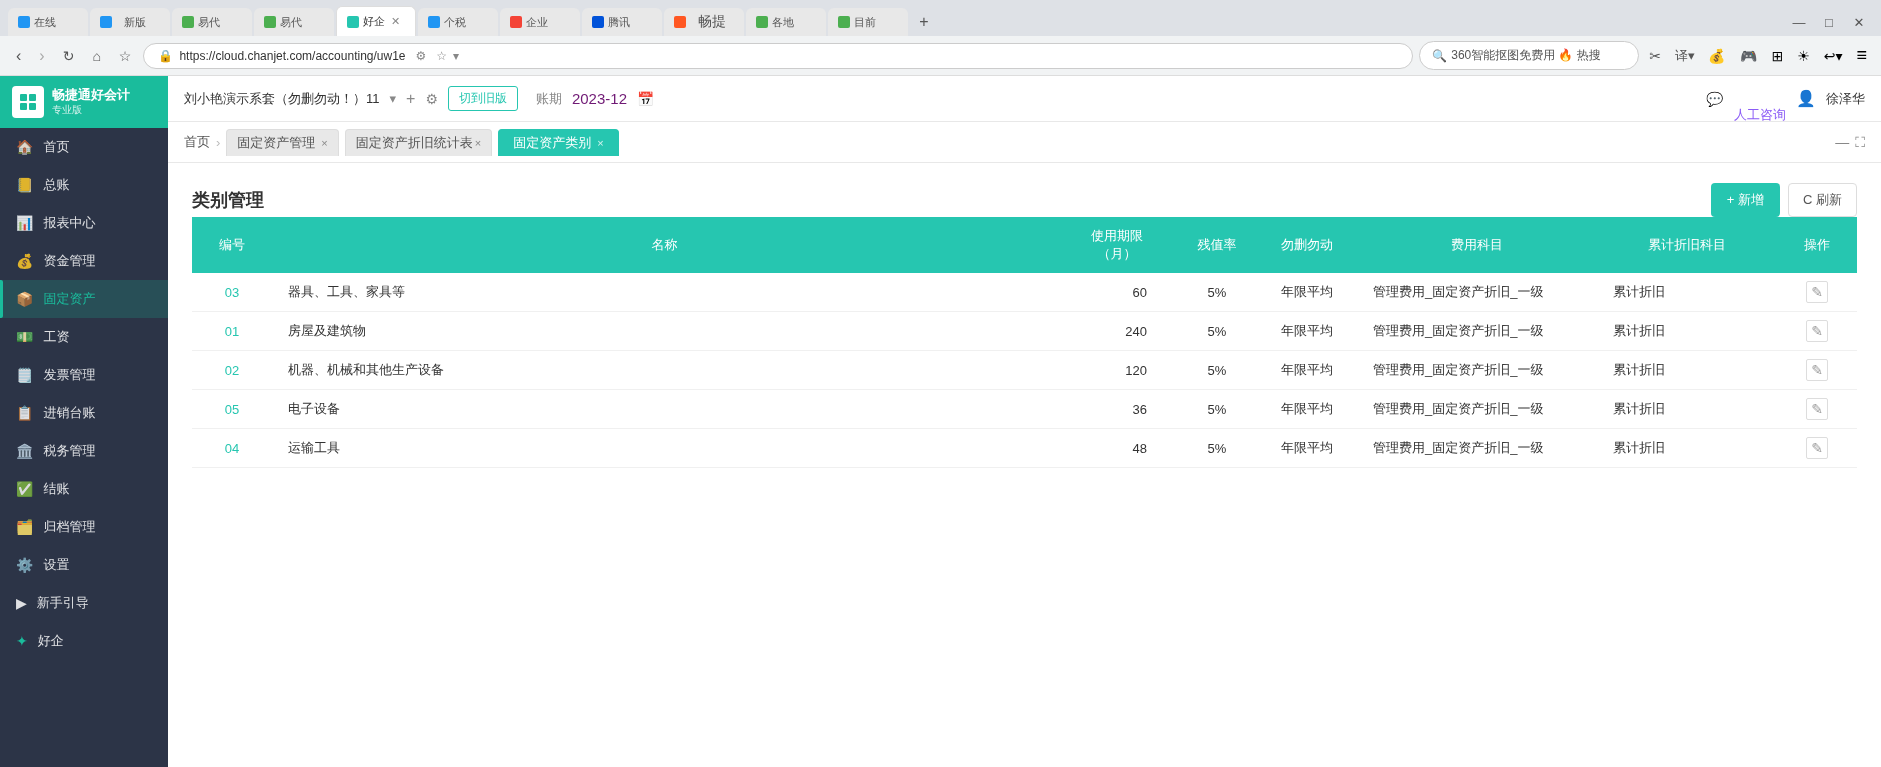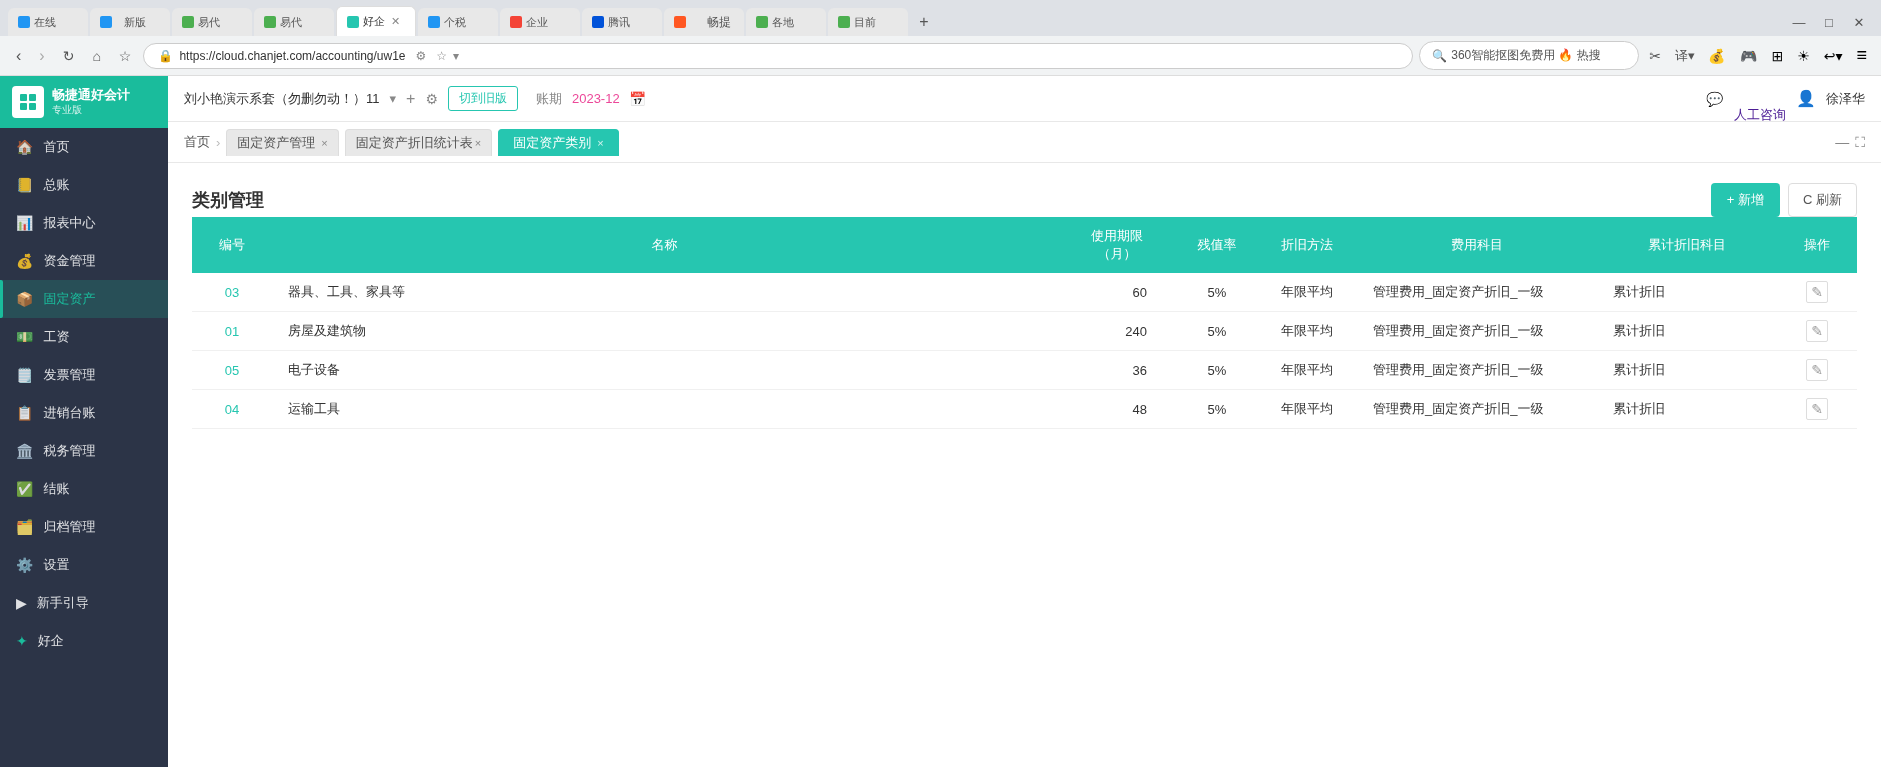--- a/index.html
+++ b/index.html
@@ -35,21 +35,21 @@
     <span>个税</span>
   </div>
   <div style="background:#e8e8e8; border-radius:6px 6px 0 0; padding:5px 10px; font-size:11px; display:flex; align-items:center; gap:4px; height:28px; min-width:80px; color:#555;">
     <span style="width:12px; height:12px; background:#f44336; border-radius:2px; display:inline-block;"></span>
     <span>企业</span>
   </div>
   <div style="background:#e8e8e8; border-radius:6px 6px 0 0; padding:5px 10px; font-size:11px; display:flex; align-items:center; gap:4px; height:28px; min-width:80px; color:#555;">
     <span style="width:12px; height:12px; background:#0052d9; border-radius:2px; display:inline-block;"></span>
     <span>腾讯</span>
   </div>
-  <div style="background:#e8e8e8; border-radius:6px 6px 0 0; padding:5px 10px; font-size:12px; display:flex; align-items:center; gap:21px; height:28px; min-width:80px; color:#555;">
+  <div style="background:#e8e8e8; border-radius:6px 6px 0 0; padding:5px 10px; font-size:14px; display:flex; align-items:center; gap:12px; height:28px; min-width:80px; color:#555;">
     <span style="width:12px; height:12px; background:#FF5722; border-radius:2px; display:inline-block;"></span>
     <span>畅提</span>
   </div>
   <div style="background:#e8e8e8; border-radius:6px 6px 0 0; padding:5px 10px; font-size:11px; display:flex; align-items:center; gap:4px; height:28px; min-width:80px; color:#555;">
     <span style="width:12px; height:12px; background:#4CAF50; border-radius:2px; display:inline-block;"></span>
     <span>各地</span>
   </div>
   <div style="background:#e8e8e8; border-radius:6px 6px 0 0; padding:5px 10px; font-size:11px; display:flex; align-items:center; gap:4px; height:28px; min-width:80px; color:#555;">
     <span style="width:12px; height:12px; background:#4CAF50; border-radius:2px; display:inline-block;"></span>
     <span>目前</span>
@@ -170,25 +170,25 @@
 
   <div style="flex:1; display:flex; flex-direction:column; overflow:hidden; background:#f5f5f5;">
 
     <div style="background:#fff; height:46px; display:flex; align-items:center; padding:0 16px; gap:10px; border-bottom:1px solid #e8e8e8; flex-shrink:0;">
       <span style="font-size:13px; color:#333;">刘小艳演示系套（勿删勿动！）11</span>
       <span style="color:#888; cursor:pointer;">▾</span>
       <button style="background:none; border:none; cursor:pointer; color:#888; font-size:16px;">+</button>
       <button style="background:none; border:none; cursor:pointer; color:#888; font-size:14px;">⚙</button>
       <button style="border:1px solid #26c6b0; color:#26c6b0; background:#fff; padding:3px 10px; border-radius:3px; font-size:12px; cursor:pointer;">切到旧版</button>
       <span style="color:#888; font-size:13px; margin-left:8px;">账期</span>
-      <span style="font-size:13px; color:#ec4899;">2023-12</span>
+      <span style="font-size:15px; color:#701a75;">2023-12</span>
       <span style="color:#26c6b0; cursor:pointer; font-size:14px;">📅</span>
       <div style="flex:1;"></div>
       <span style="font-size:14px; color:#888;">💬</span>
-      <span style="font-size:13px; color:#4c1d95; cursor:pointer;margin-top:32px;">人工咨询</span>
+      <span style="font-size:13px; color:#8b5cf6; cursor:pointer;margin-top:32px;">人工咨询</span>
       <span style="font-size:16px; color:#888;">👤</span>
       <span style="font-size:13px; color:#333; cursor:pointer;">徐泽华</span>
     </div>
 
     <div style="background:#fff; border-bottom:1px solid #e8e8e8; flex-shrink:0;">
       <div style="display:flex; align-items:center; padding:0 16px; height:40px; gap:6px;">
         <span style="color:#555; font-size:13px; cursor:pointer;">首页</span>
         <span style="color:#bbb;">›</span>
         <div style="display:flex; align-items:center; gap:4px; padding:4px 10px; background:#e8e8e8; border-radius:4px 4px 0 0; font-size:13px; color:#555; border:1px solid #ddd; border-bottom:none; cursor:pointer;">
           <span>固定资产管理</span>
@@ -219,21 +219,21 @@
         </div>
       </div>
 
       <table style="width:100%; border-collapse:collapse;">
         <thead>
           <tr style="background:#26c6b0; color:#fff;">
             <th style="padding:10px 16px; text-align:center; font-weight:normal; font-size:13px; width:80px;">编号</th>
             <th style="padding:10px 16px; text-align:center; font-weight:normal; font-size:13px;">名称</th>
             <th style="padding:10px 16px; text-align:center; font-weight:normal; font-size:13px; width:120px;">使用期限（月）</th>
             <th style="padding:10px 16px; text-align:center; font-weight:normal; font-size:13px; width:80px;">残值率</th>
-            <th style="padding:10px 16px; text-align:center; font-weight:normal; font-size:13px; width:100px;">折旧方法</th>
+            <th style="padding:10px 16px; text-align:center; font-weight:normal; font-size:13px; width:100px;">勿删勿动</th>
             <th style="padding:10px 16px; text-align:center; font-weight:normal; font-size:13px; width:240px;">费用科目</th>
             <th style="padding:10px 16px; text-align:center; font-weight:normal; font-size:13px; width:180px;">累计折旧科目</th>
             <th style="padding:10px 16px; text-align:center; font-weight:normal; font-size:13px; width:80px;">操作</th>
           </tr>
         </thead>
         <tbody>
           <tr style="border-bottom:1px solid #f0f0f0; background:#fff;">
             <td style="padding:10px 16px; text-align:center; color:#26c6b0; font-size:13px;">03</td>
             <td style="padding:10px 16px; text-align:left; font-size:13px; color:#333;">器具、工具、家具等</td>
             <td style="padding:10px 16px; text-align:right; font-size:13px; color:#333; padding-right:30px;">60</td>
@@ -251,20 +251,32 @@
             <td style="padding:10px 16px; text-align:right; font-size:13px; color:#333; padding-right:30px;">240</td>
             <td style="padding:10px 16px; text-align:center; font-size:13px; color:#333;">5%</td>
             <td style="padding:10px 16px; text-align:center; font-size:13px; color:#333;">年限平均</td>
             <td style="padding:10px 16px; text-align:left; font-size:13px; color:#333;">管理费用_固定资产折旧_一级</td>
             <td style="padding:10px 16px; text-align:left; font-size:13px; color:#333;">累计折旧</td>
             <td style="padding:10px 16px; text-align:center;">
               <span style="color:#999; cursor:pointer; font-size:14px; border:1px solid #ddd; padding:2px 4px; border-radius:2px;">✎</span>
             </td>
           </tr>
           <tr style="border-bottom:1px solid #f0f0f0; background:#fff;">
+            <td style="padding:10px 16px; text-align:center; color:#26c6b0; font-size:13px;">02</td>
+            <td style="padding:10px 16px; text-align:left; font-size:13px; color:#333;">机器、机械和其他生产设备</td>
+            <td style="padding:10px 16px; text-align:right; font-size:13px; color:#333; padding-right:30px;">120</td>
+            <td style="padding:10px 16px; text-align:center; font-size:13px; color:#333;">5%</td>
+            <td style="padding:10px 16px; text-align:center; font-size:13px; color:#333;">年限平均</td>
+            <td style="padding:10px 16px; text-align:left; font-size:13px; color:#333;">管理费用_固定资产折旧_一级</td>
+            <td style="padding:10px 16px; text-align:left; font-size:13px; color:#333;">累计折旧</td>
+            <td style="padding:10px 16px; text-align:center;">
+              <span style="color:#999; cursor:pointer; font-size:14px; border:1px solid #ddd; padding:2px 4px; border-radius:2px;">✎</span>
+            </td>
+          </tr>
+          <tr style="border-bottom:1px solid #f0f0f0; background:#fff;">
             <td style="padding:10px 16px; text-align:center; color:#26c6b0; font-size:13px;">05</td>
             <td style="padding:10px 16px; text-align:left; font-size:13px; color:#333;">电子设备</td>
             <td style="padding:10px 16px; text-align:right; font-size:13px; color:#333; padding-right:30px;">36</td>
             <td style="padding:10px 16px; text-align:center; font-size:13px; color:#333;">5%</td>
             <td style="padding:10px 16px; text-align:center; font-size:13px; color:#333;">年限平均</td>
             <td style="padding:10px 16px; text-align:left; font-size:13px; color:#333;">管理费用_固定资产折旧_一级</td>
             <td style="padding:10px 16px; text-align:left; font-size:13px; color:#333;">累计折旧</td>
             <td style="padding:10px 16px; text-align:center;">
               <span style="color:#999; cursor:pointer; font-size:14px; border:1px solid #ddd; padding:2px 4px; border-radius:2px;">✎</span>
             </td>

